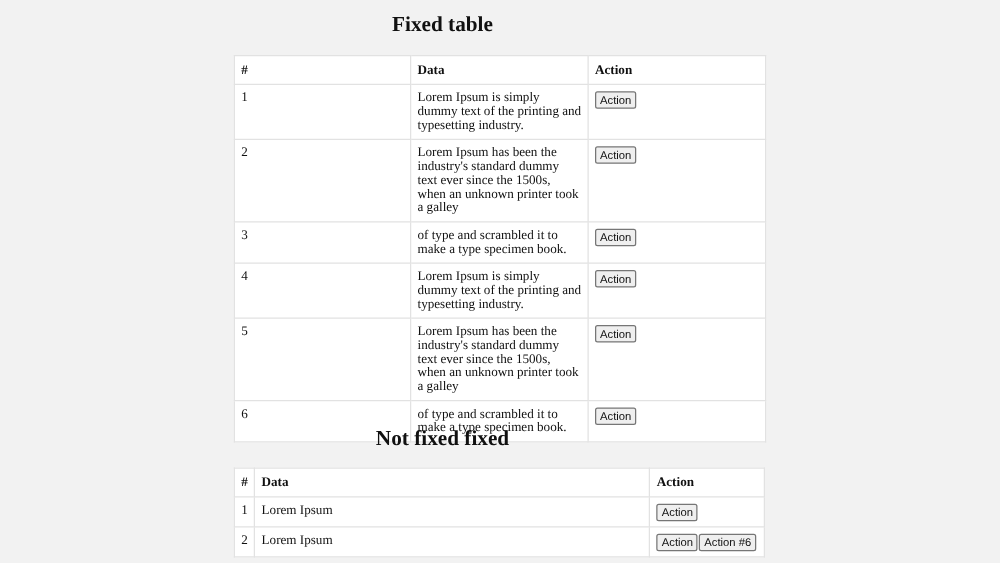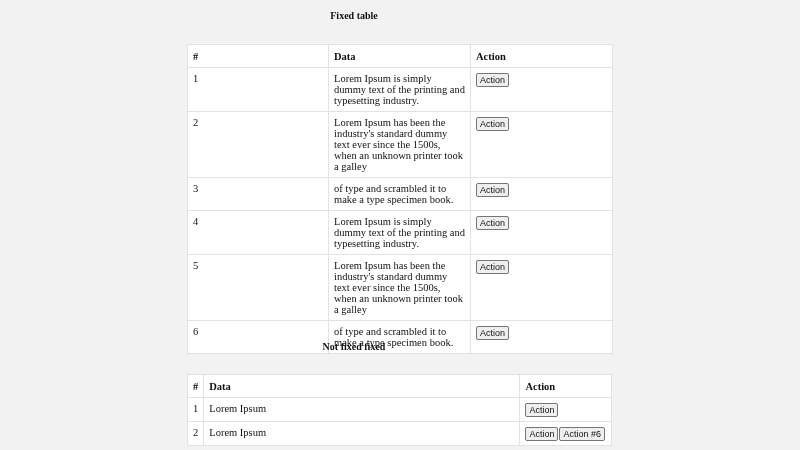--- a/index.html
+++ b/index.html
@@ -4,21 +4,21 @@
 <style>
   html, body { margin: 0; padding: 0; }
   body {
     width: 800px; height: 450px; overflow: hidden;
     background: #f2f2f2;
     font-family: "Liberation Serif", serif;
     font-size: 10.5px;
     color: #111;
   }
   h2 {
-    margin: 0; text-align: center; font-size: 10px; font-weight: bold;
+    margin: 0; text-align: center; font-size: 17px; font-weight: bold;
     position: absolute; left: 0; width: 708px;
   }
   #title1 { top: 10px; }
   #title2 { top: 341px; }
   table {
     position: absolute; left: 187px; width: 425px;
     border-collapse: collapse; background: #fff;
     border: 1px solid #dcdcdc;
   }
   #t1 { top: 44px; table-layout: fixed; }

